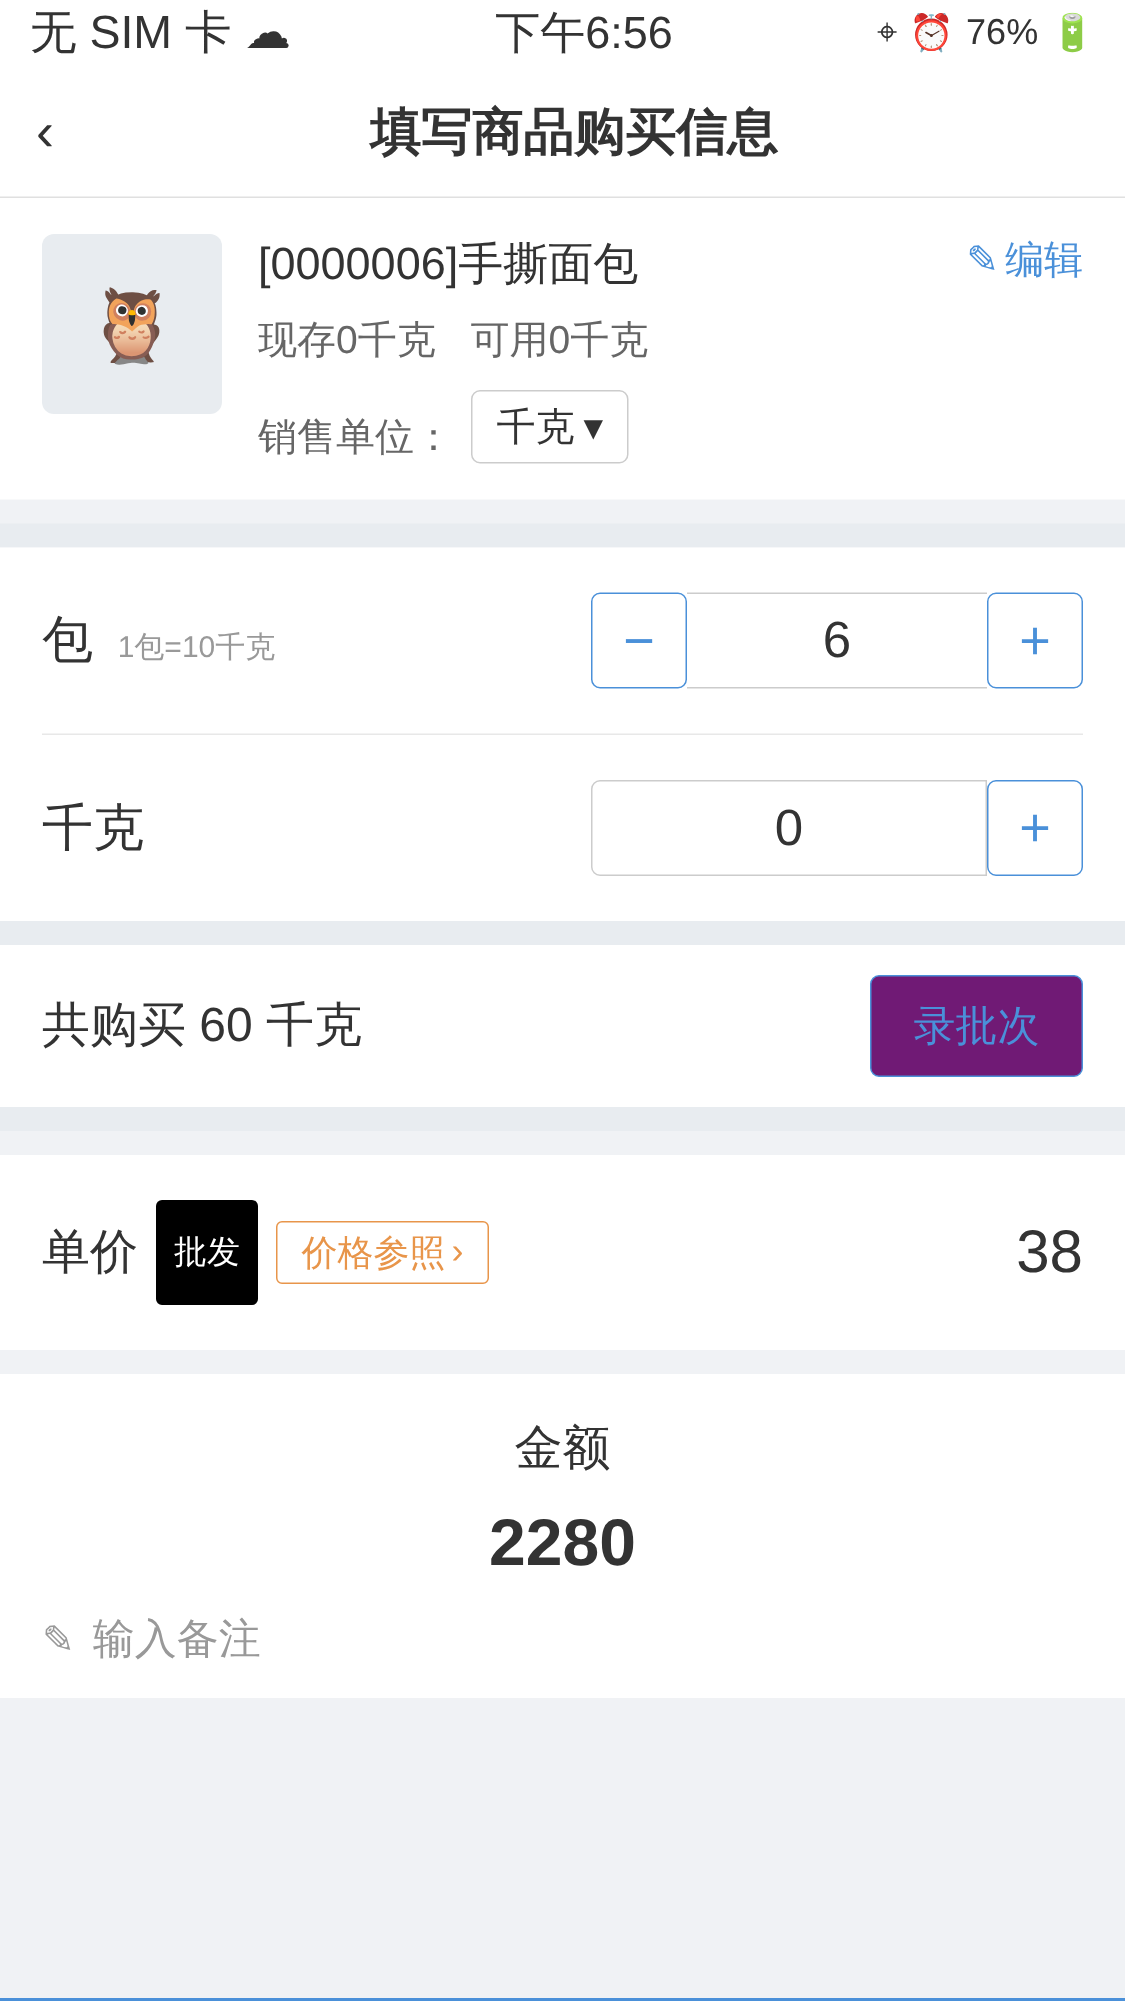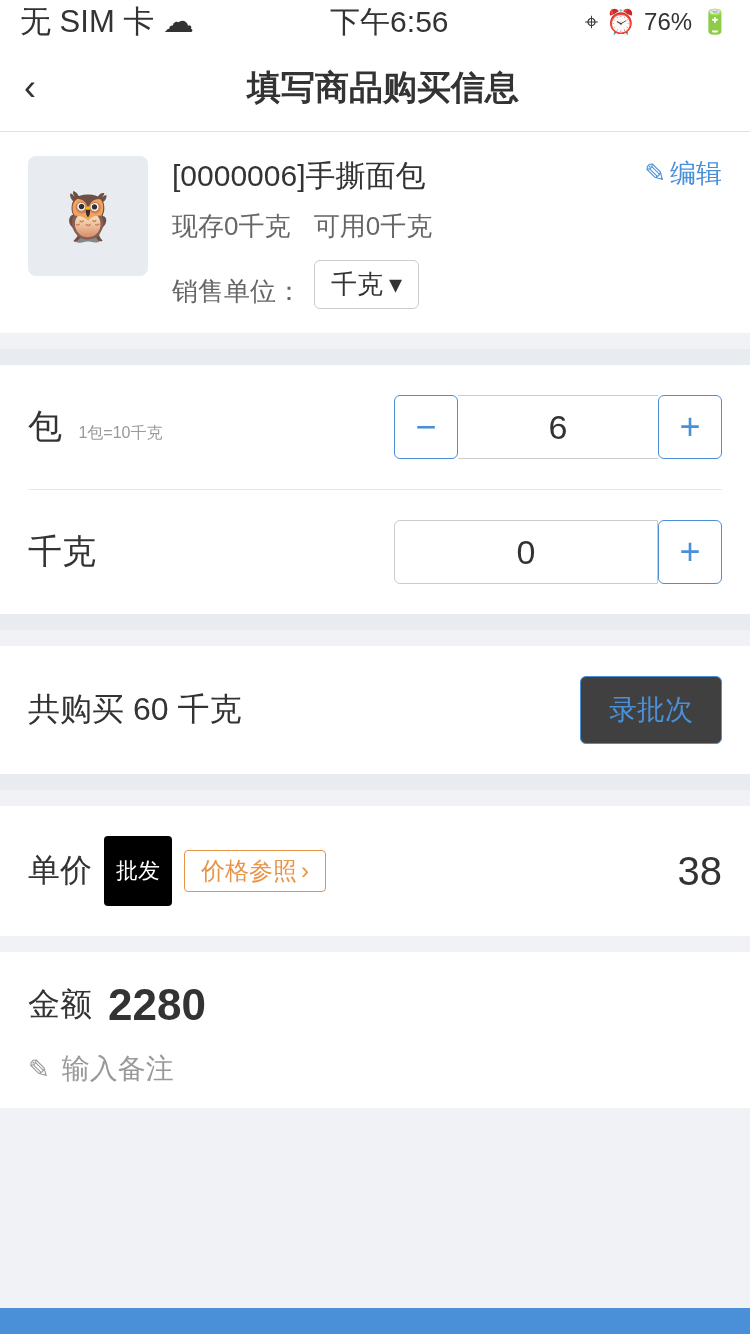--- a/index.html
+++ b/index.html
@@ -138,21 +138,21 @@
       justify-content: space-between;
       padding: 30px 0;
       border-bottom: 1px solid #e8e8e8;
     }
     .input-row:last-child { border-bottom: none; }
     .input-label {
       font-size: 34px;
       color: #333;
     }
     .input-label-sub {
-      font-size: 16px;
+      font-size: 20px;
       color: #999;
       margin-left: 12px;
     }
     .stepper {
       display: flex;
       align-items: center;
       gap: 0;
     }
     .stepper-btn {
       width: 64px;
@@ -185,35 +185,35 @@
       text-align: center;
       font-size: 34px;
       color: #333;
       background: #fff;
       border-radius: 6px 0 0 6px;
     }
 
     
     .summary-section {
       background: #fff;
-      padding: 30px 28px;
+      padding: 20px 28px;
       display: flex;
       align-items: center;
       justify-content: space-between;
-      margin-top: 16px;
+      margin-top: 0;
       gap: 16px;
     }
     .summary-text {
       font-size: 32px;
       color: #333;
     }
     .record-btn {
       border: 1.5px solid #4a90d9;
       color: #4a90d9;
-      background: #404040;
+      background: #701a75;
       font-size: 28px;
       padding: 14px 28px;
       border-radius: 6px;
       cursor: pointer;
     }
 
     
     .price-section {
       background: #fff;
       padding: 30px 28px;
@@ -260,20 +260,21 @@
     .amount-section {
       background: #fff;
       padding: 28px 28px 20px;
       margin-top: 16px;
     }
     .amount-row {
       display: flex;
       align-items: center;
       gap: 16px;
       margin-bottom: 20px;
+      flex-direction: column;
     }
     .amount-label {
       font-size: 32px;
       color: #333;
     }
     .amount-value {
       font-size: 44px;
       color: #333;
       font-weight: 600;
     }

